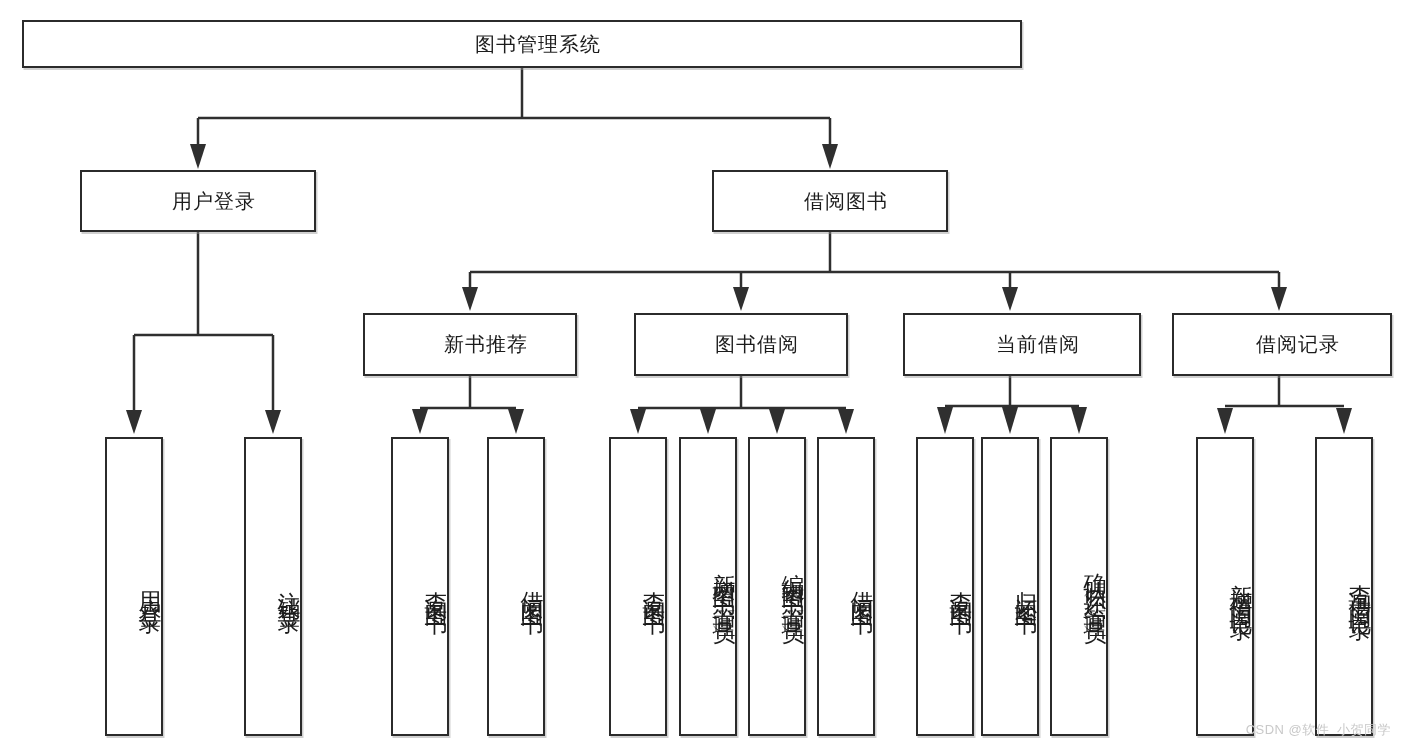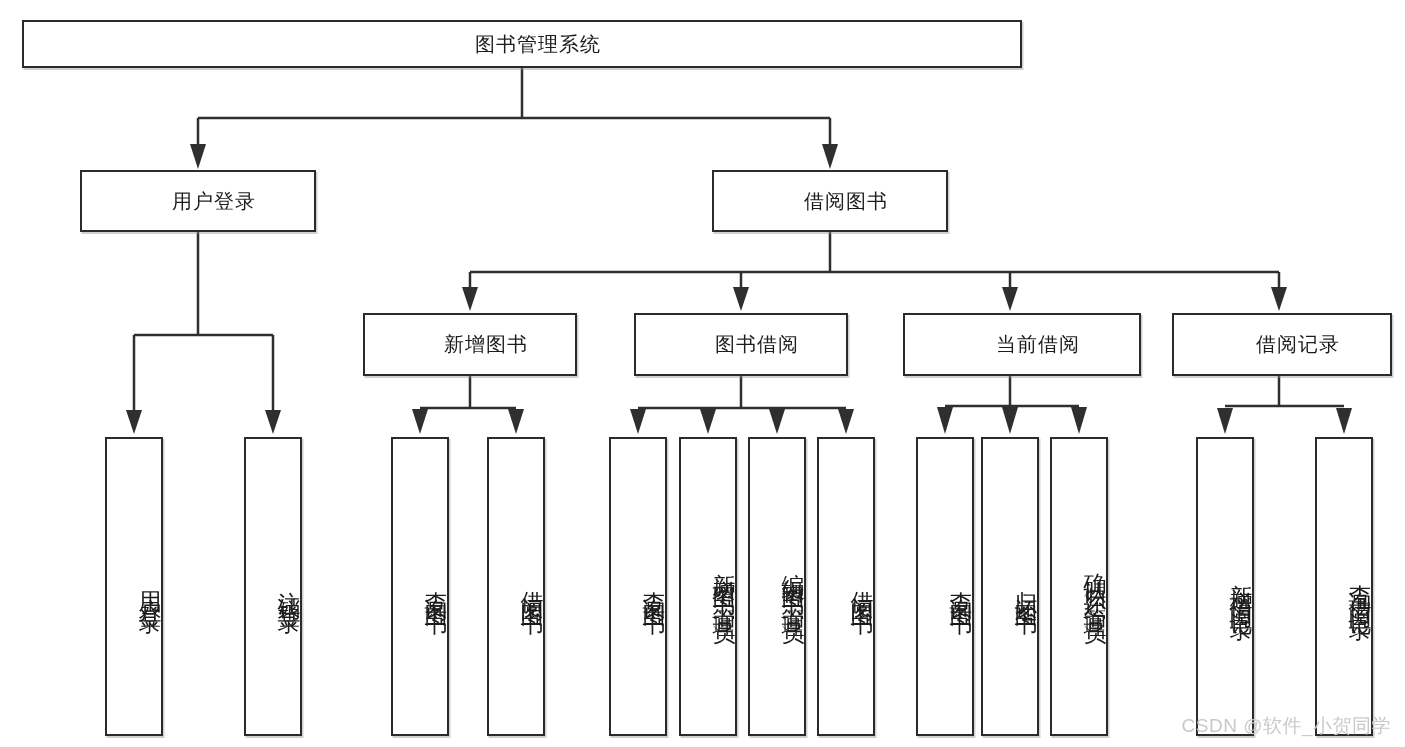--- a/index.html
+++ b/index.html
@@ -17,21 +17,21 @@
   }
   .node-root{border-width:2px;font-size:20px;letter-spacing:1px;}
   .node-h{font-size:20px;letter-spacing:1px;}
   .node-v{font-size:23px;}
   .node-v .vtext{
     writing-mode:vertical-rl;text-orientation:mixed;
     letter-spacing:7px;line-height:1;white-space:nowrap;
   }
   .watermark{
     position:absolute;right:14px;bottom:8px;z-index:3;
-    font-size:19px;color:#c9c9c9;letter-spacing:0.5px;
+    font-size:13px;color:#c9c9c9;letter-spacing:0.5px;
   }
 </style>
 </head>
 <body>
 
 <div class="stage">
 
   <svg class="wires" width="1405" height="747" viewBox="0 0 1405 747">
     <g stroke="#2f2f2f" stroke-width="2.5" fill="none">
 
@@ -99,21 +99,21 @@
   </div>
 
   <div class="node node-h" style="left:80px;top:170px;width:236px;height:62px;">
     <span>用户登录</span>
   </div>
   <div class="node node-h" style="left:712px;top:170px;width:236px;height:62px;">
     <span>借阅图书</span>
   </div>
 
   <div class="node node-h" style="left:363px;top:313px;width:214px;height:63px;">
-    <span>新增图书</span>
+    <span>新书推荐</span>
   </div>
   <div class="node node-h" style="left:634px;top:313px;width:214px;height:63px;">
     <span>图书借阅</span>
   </div>
   <div class="node node-h" style="left:903px;top:313px;width:238px;height:63px;">
     <span>当前借阅</span>
   </div>
   <div class="node node-h" style="left:1172px;top:313px;width:220px;height:63px;">
     <span>借阅记录</span>
   </div>

